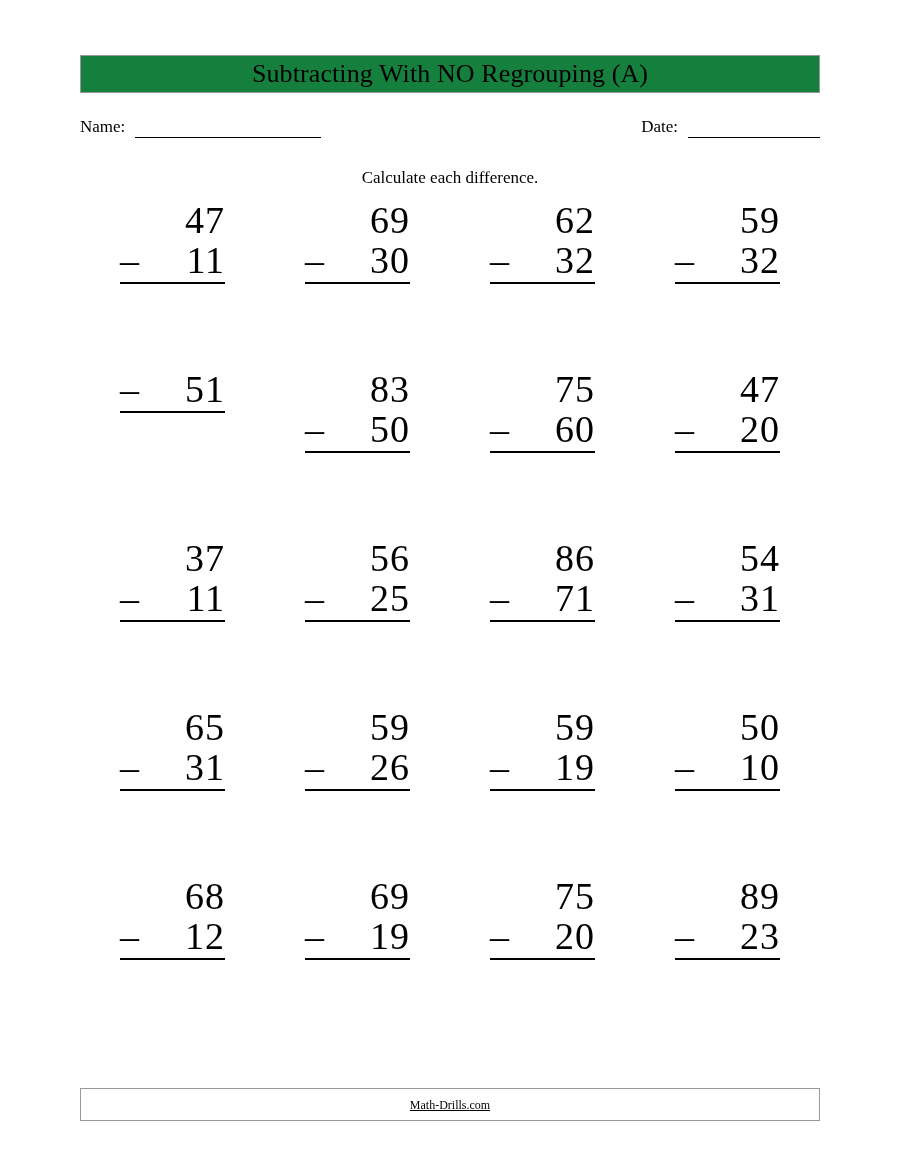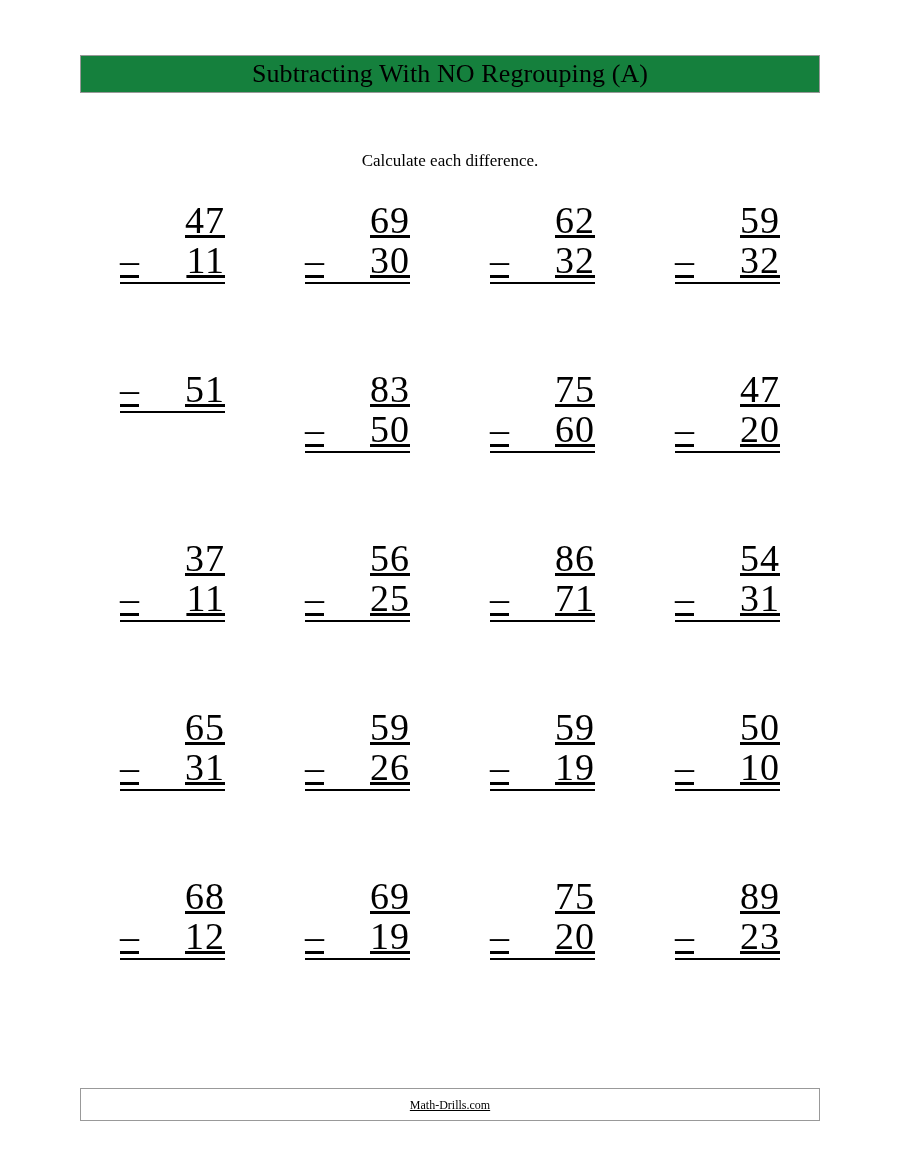--- a/index.html
+++ b/index.html
@@ -73,21 +73,21 @@
     margin-left: 10px;
     height: 0;
   }
   .meta-field.name .meta-rule { width: 186px; }
   .meta-field.date .meta-rule { width: 132px; }
 
   
   .instruction {
     position: absolute;
     left: 0;
-    top: 152px;
+    top: 169px;
     width: 900px;
     text-align: center;
     font-size: 17px;
     line-height: 1;
   }
 
   
   .grid {
     position: absolute;
     left: 80px;
@@ -108,21 +108,20 @@
   .prob {
     width: 105px;
   }
   .prob-line {
     display: flex;
     align-items: flex-end;
     justify-content: flex-end;
     font-size: 38px;
     line-height: 40px;
     height: 40px;
-    text-decoration: underline;
   }
   .prob-line .op {
     flex: 0 0 auto;
     margin-right: auto;
     font-size: 38px;
     line-height: 40px;
   }
   .prob-line .num {
     flex: 0 0 auto;
     letter-spacing: 1px;
@@ -156,20 +155,30 @@
 </style>
 </head>
 <body>
 
 <div class="page">
 
   <div class="title-box">
     <span class="title-text">Subtracting With NO Regrouping (A)</span>
   </div>
 
+  <div class="meta-row">
+    <div class="meta-field name">
+      <span class="meta-label">Name:</span>
+      <span class="meta-rule"></span>
+    </div>
+    <div class="meta-field date">
+      <span class="meta-label">Date:</span>
+      <span class="meta-rule"></span>
+    </div>
+  </div>
 
   <div class="instruction">Calculate each difference.</div>
 
   <div class="grid" id="problem-grid">
       <div class="prow">
         <div class="cell">
           <div class="prob">
             <div class="prob-line">
               <span class="num">47</span>
             </div>

